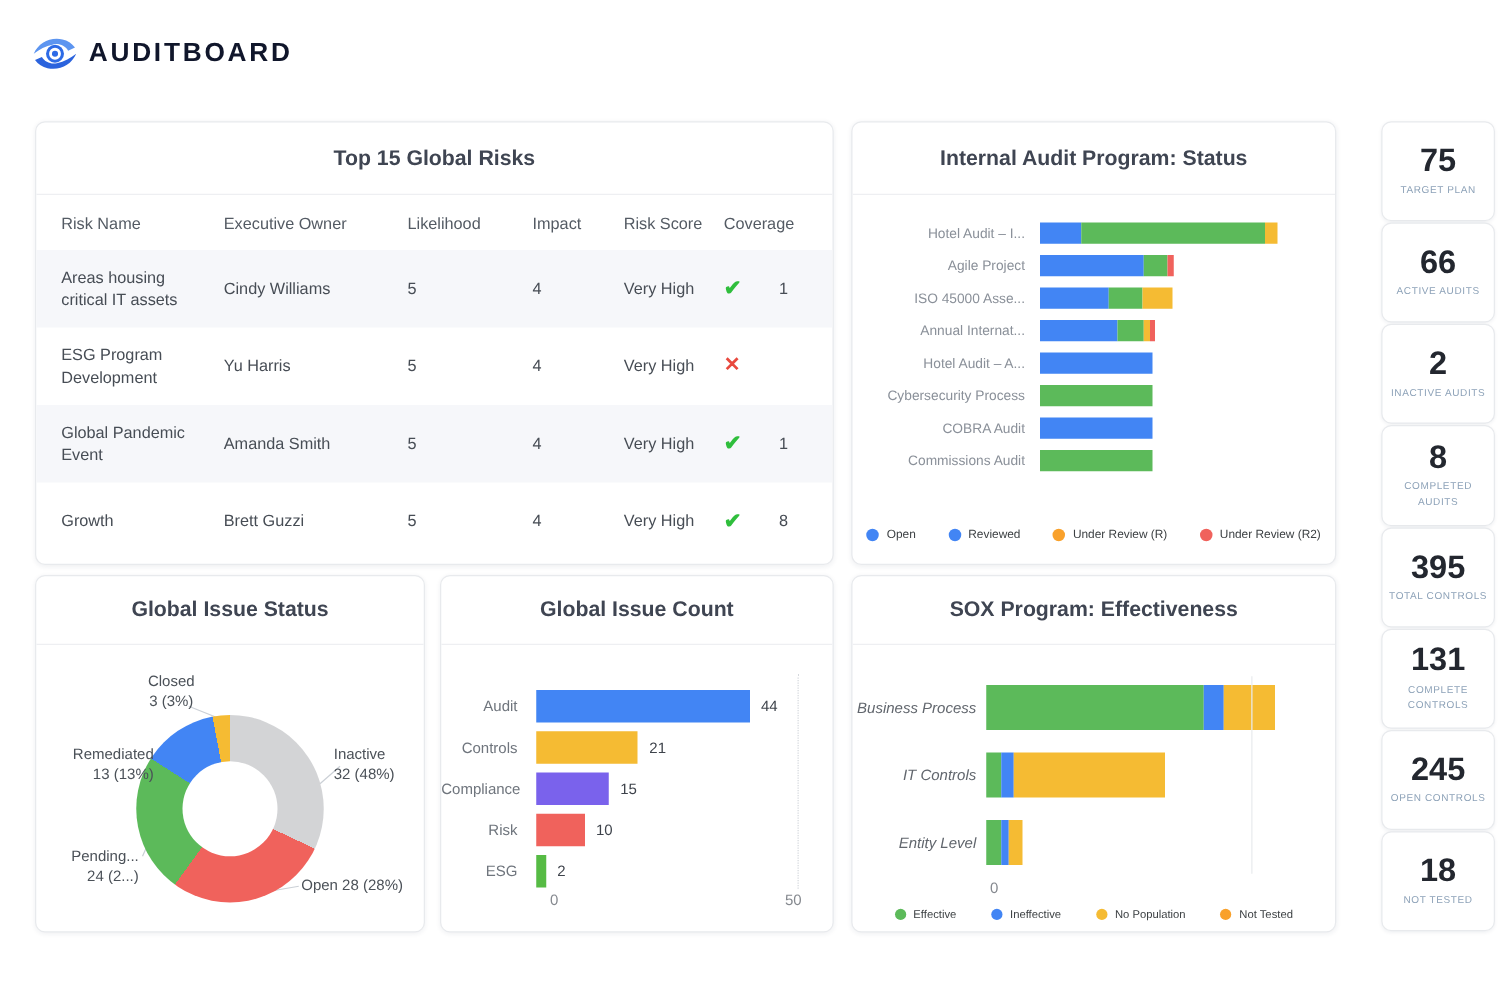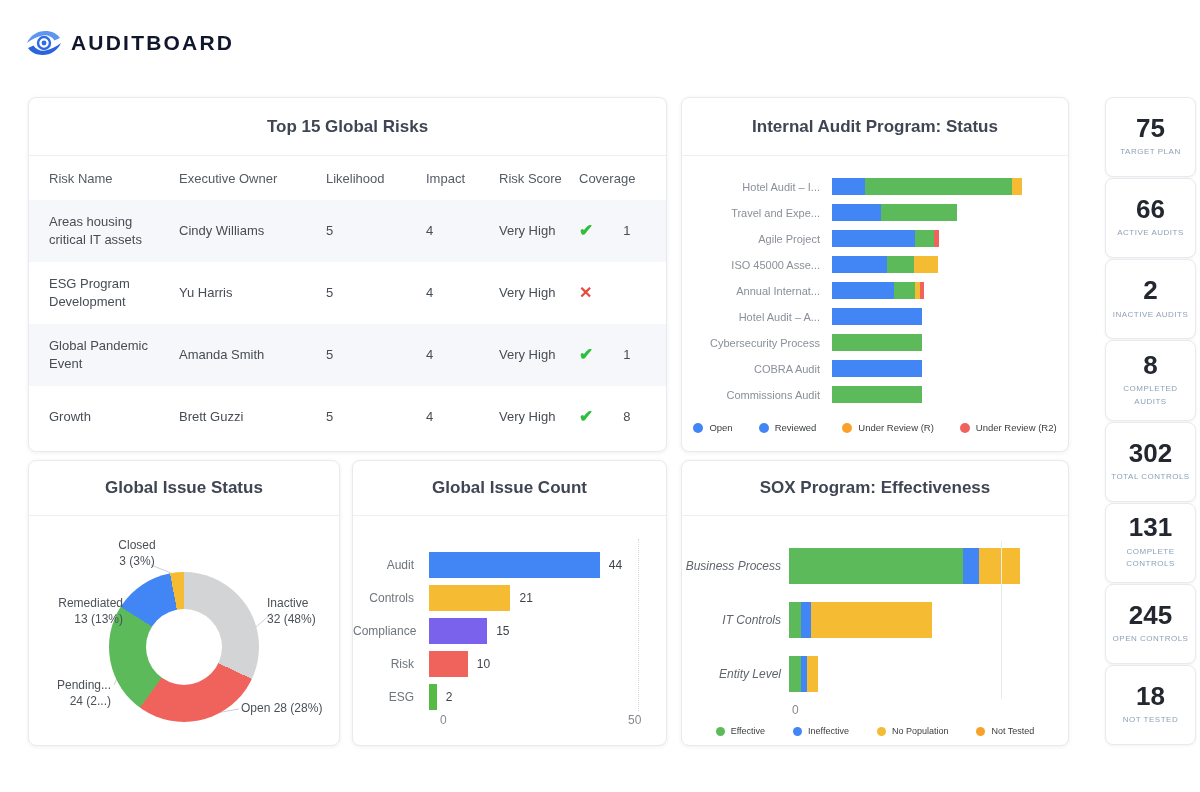--- a/index.html
+++ b/index.html
@@ -164,27 +164,20 @@
   <div class="card-header h58">
     <span class="card-title">Internal Audit Program: Status</span>
   </div>
   <div class="audit-rows">
       <div class="arow">
         <div class="alabel">Hotel Audit – I...</div>
         <div class="atrack">
           <div class="aseg" style="width: 33.2927px; background: rgb(66, 133, 244);"></div>
           <div class="aseg" style="width: 146.488px; background: rgb(92, 186, 90);"></div>
           <div class="aseg" style="width: 10.4634px; background: rgb(245, 187, 51);"></div>
-        </div>
-      </div>
-      <div class="arow">
-        <div class="alabel">Travel and Expe...</div>
-        <div class="atrack">
-          <div class="aseg" style="width: 49.4634px; background: rgb(66, 133, 244);"></div>
-          <div class="aseg" style="width: 75.1463px; background: rgb(92, 186, 90);"></div>
         </div>
       </div>
       <div class="arow">
         <div class="alabel">Agile Project</div>
         <div class="atrack">
           <div class="aseg" style="width: 82.7561px; background: rgb(66, 133, 244);"></div>
           <div class="aseg" style="width: 19.0244px; background: rgb(92, 186, 90);"></div>
           <div class="aseg" style="width: 4.7561px; background: rgb(240, 98, 92);"></div>
         </div>
       </div>
@@ -374,21 +367,21 @@
     </div>
     <div class="kpi">
       <div class="kpi-num">2</div>
       <div class="kpi-label">INACTIVE AUDITS</div>
     </div>
     <div class="kpi">
       <div class="kpi-num">8</div>
       <div class="kpi-label">COMPLETED AUDITS</div>
     </div>
     <div class="kpi">
-      <div class="kpi-num">302</div>
+      <div class="kpi-num">395</div>
       <div class="kpi-label">TOTAL CONTROLS</div>
     </div>
     <div class="kpi">
       <div class="kpi-num">131</div>
       <div class="kpi-label">COMPLETE CONTROLS</div>
     </div>
     <div class="kpi">
       <div class="kpi-num">245</div>
       <div class="kpi-label">OPEN CONTROLS</div>
     </div>

